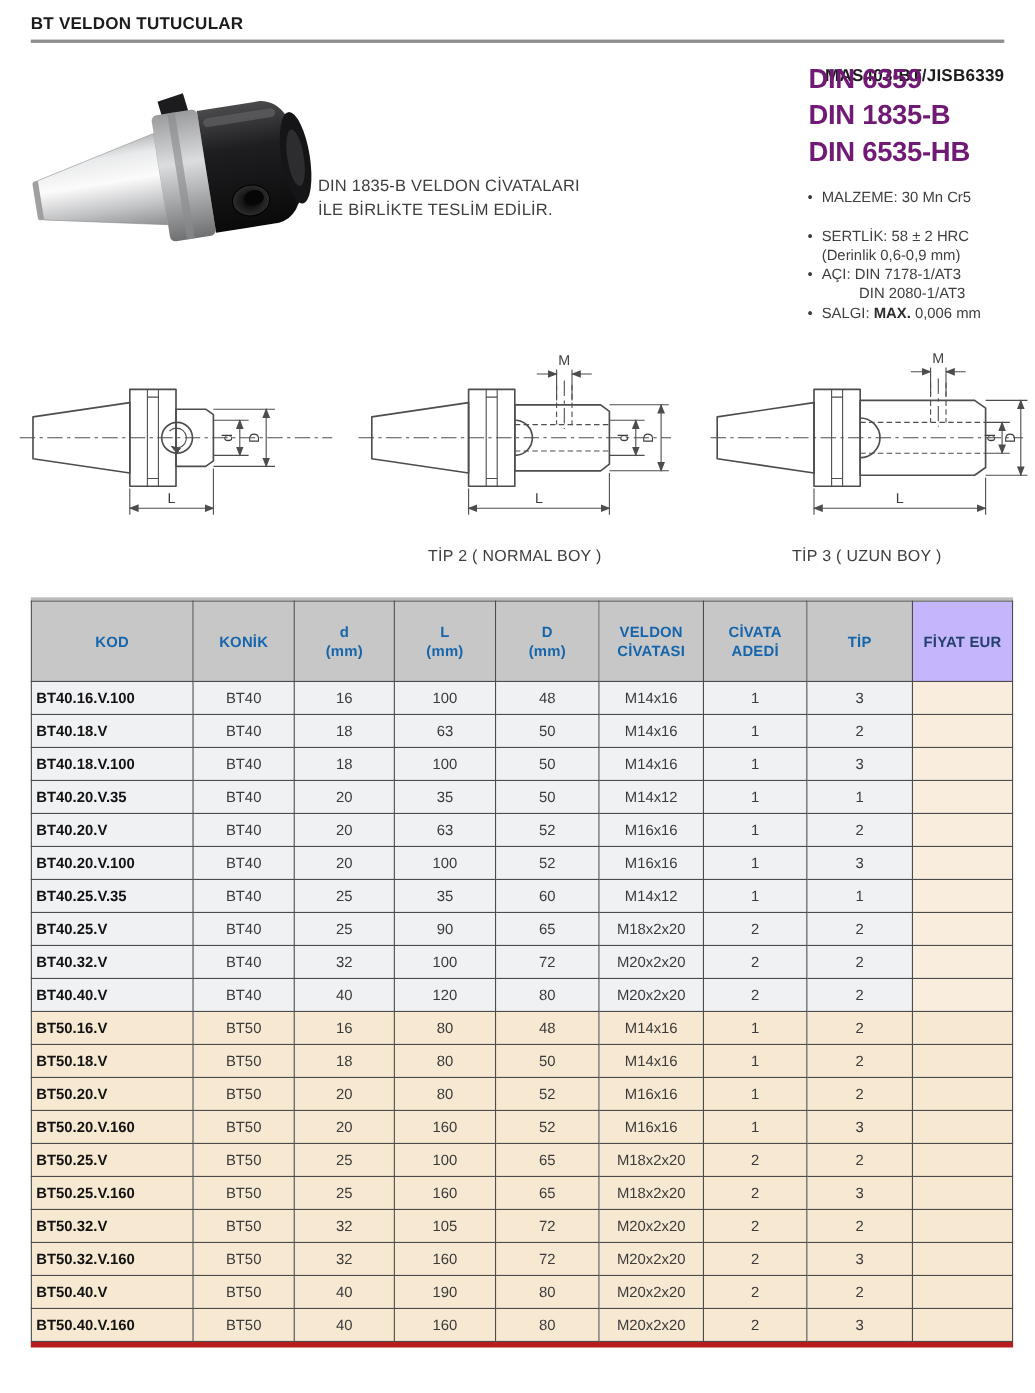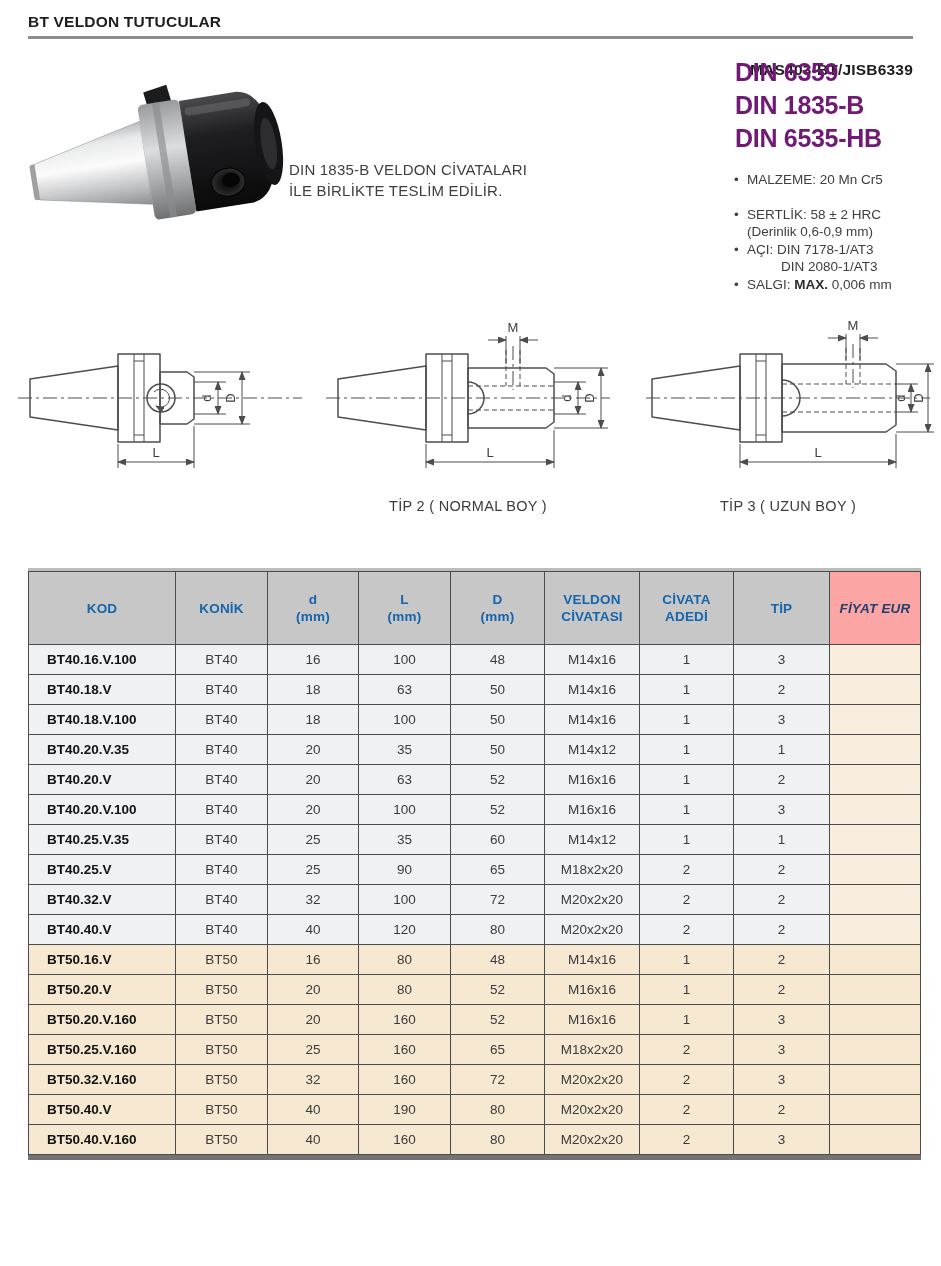--- a/index.html
+++ b/index.html
@@ -35,28 +35,28 @@
   .fig2 {left:318px;}
   .fig3 {left:638px;}
   .dwg {stroke:#4d4d4d; stroke-width:1.5; fill:none; stroke-linejoin:round; stroke-linecap:round;}
   .dwg-thin {stroke:#4d4d4d; stroke-width:1; fill:none;}
   .dwg-dash {stroke:#4d4d4d; stroke-width:1; fill:none; stroke-dasharray:5 3;}
   .dwg-center {stroke:#4d4d4d; stroke-width:1; fill:none; stroke-dasharray:14 4 3 4;}
   .dwg-label {font-family:"Liberation Sans",sans-serif; font-size:13px; fill:#3d3d3d; stroke:none;}
 
   
   .table-wrap {position:absolute; left:28px; top:543px; border-top:3px solid #bcbcbc;
-               border-bottom:5px solid #737373;margin-top:25px;}
+               border-bottom:5px solid #b91c1c;}
   table.product {border-collapse:collapse; table-layout:fixed; width:892px;}
   table.product th, table.product td {border:1.6px solid #4b4b4b; padding:0; overflow:hidden;}
   table.product thead th {background:#c7c7c7; color:#1565ac; font-size:13.5px; font-weight:bold;
                           height:72px; line-height:17px; text-align:center; letter-spacing:.2px;}
-  table.product thead th.accent {background:#fca5a5; color:#24416e;font-style:italic;}
+  table.product thead th.accent {background:#c4b5fd; color:#24416e;}
   table.product td {height:29px; font-size:13.5px; color:#3b3b3b; text-align:center;}
-  table.product td.kod {text-align:left; padding-left:18px; font-weight:bold; color:#121212;}
+  table.product td.kod {text-align:left; padding-left:4px; font-weight:bold; color:#121212;}
   tr.bt40 td {background:#f0f1f3;}
   tr.bt40 td.price {background:#f9eedd;}
   tr.bt50 td {background:#f7e8d1;}
   tr.bt50 td.price {background:#f7e8d1;}
 </style>
 </head>
 <body>
 
 <div class="page">
 
@@ -111,21 +111,21 @@
   </div>
 
   <div class="din-block">
     <div>DIN 6359</div>
     <div>DIN 1835-B</div>
     <div>DIN 6535-HB</div>
   </div>
 
   <div class="spec-list">
     <div class="spec-line gap">
-      <span class="bullet">•</span><span>MALZEME: 20 Mn Cr5</span>
+      <span class="bullet">•</span><span>MALZEME: 30 Mn Cr5</span>
     </div>
     <div class="spec-line">
       <span class="bullet">•</span><span>SERTLİK: 58 ± 2 HRC</span>
     </div>
     <div class="spec-line">
       <span>(Derinlik 0,6-0,9 mm)</span>
     </div>
     <div class="spec-line">
       <span class="bullet">•</span><span>AÇI: DIN 7178-1/AT3</span>
     </div>
@@ -418,20 +418,31 @@
             <td>BT50</td>
             <td>16</td>
             <td>80</td>
             <td>48</td>
             <td>M14x16</td>
             <td>1</td>
             <td>2</td>
             <td class="price"></td>
           </tr>
           <tr class="bt50">
+            <td class="kod">BT50.18.V</td>
+            <td>BT50</td>
+            <td>18</td>
+            <td>80</td>
+            <td>50</td>
+            <td>M14x16</td>
+            <td>1</td>
+            <td>2</td>
+            <td class="price"></td>
+          </tr>
+          <tr class="bt50">
             <td class="kod">BT50.20.V</td>
             <td>BT50</td>
             <td>20</td>
             <td>80</td>
             <td>52</td>
             <td>M16x16</td>
             <td>1</td>
             <td>2</td>
             <td class="price"></td>
           </tr>
@@ -440,31 +451,53 @@
             <td>BT50</td>
             <td>20</td>
             <td>160</td>
             <td>52</td>
             <td>M16x16</td>
             <td>1</td>
             <td>3</td>
             <td class="price"></td>
           </tr>
           <tr class="bt50">
+            <td class="kod">BT50.25.V</td>
+            <td>BT50</td>
+            <td>25</td>
+            <td>100</td>
+            <td>65</td>
+            <td>M18x2x20</td>
+            <td>2</td>
+            <td>2</td>
+            <td class="price"></td>
+          </tr>
+          <tr class="bt50">
             <td class="kod">BT50.25.V.160</td>
             <td>BT50</td>
             <td>25</td>
             <td>160</td>
             <td>65</td>
             <td>M18x2x20</td>
             <td>2</td>
             <td>3</td>
             <td class="price"></td>
           </tr>
           <tr class="bt50">
+            <td class="kod">BT50.32.V</td>
+            <td>BT50</td>
+            <td>32</td>
+            <td>105</td>
+            <td>72</td>
+            <td>M20x2x20</td>
+            <td>2</td>
+            <td>2</td>
+            <td class="price"></td>
+          </tr>
+          <tr class="bt50">
             <td class="kod">BT50.32.V.160</td>
             <td>BT50</td>
             <td>32</td>
             <td>160</td>
             <td>72</td>
             <td>M20x2x20</td>
             <td>2</td>
             <td>3</td>
             <td class="price"></td>
           </tr>

